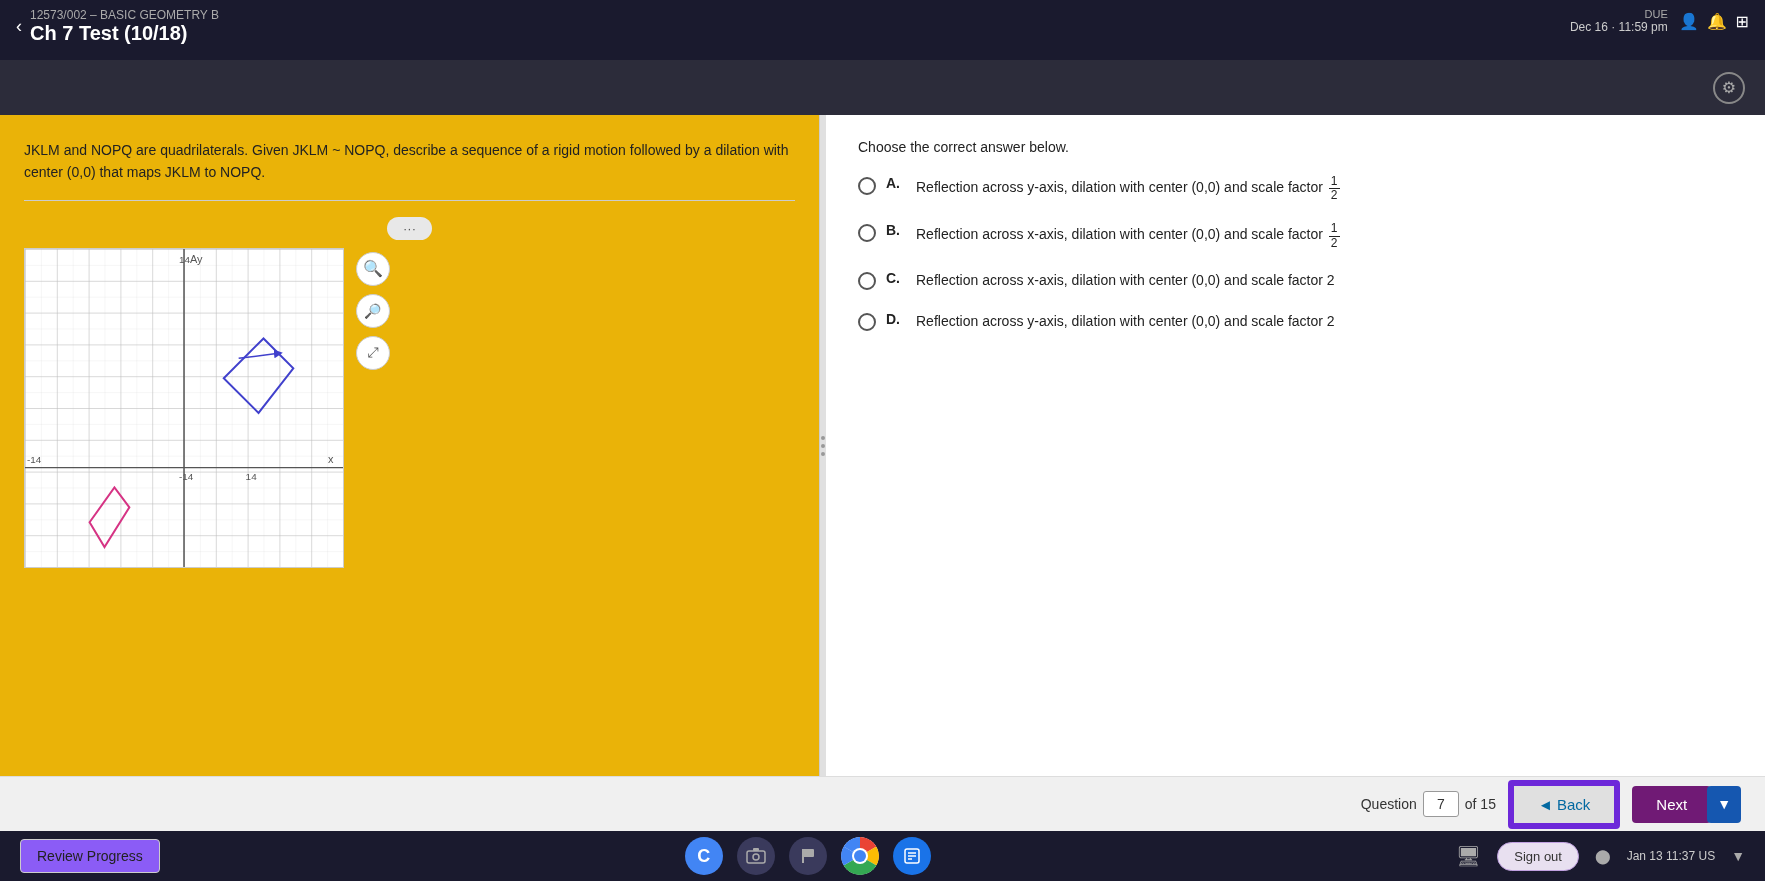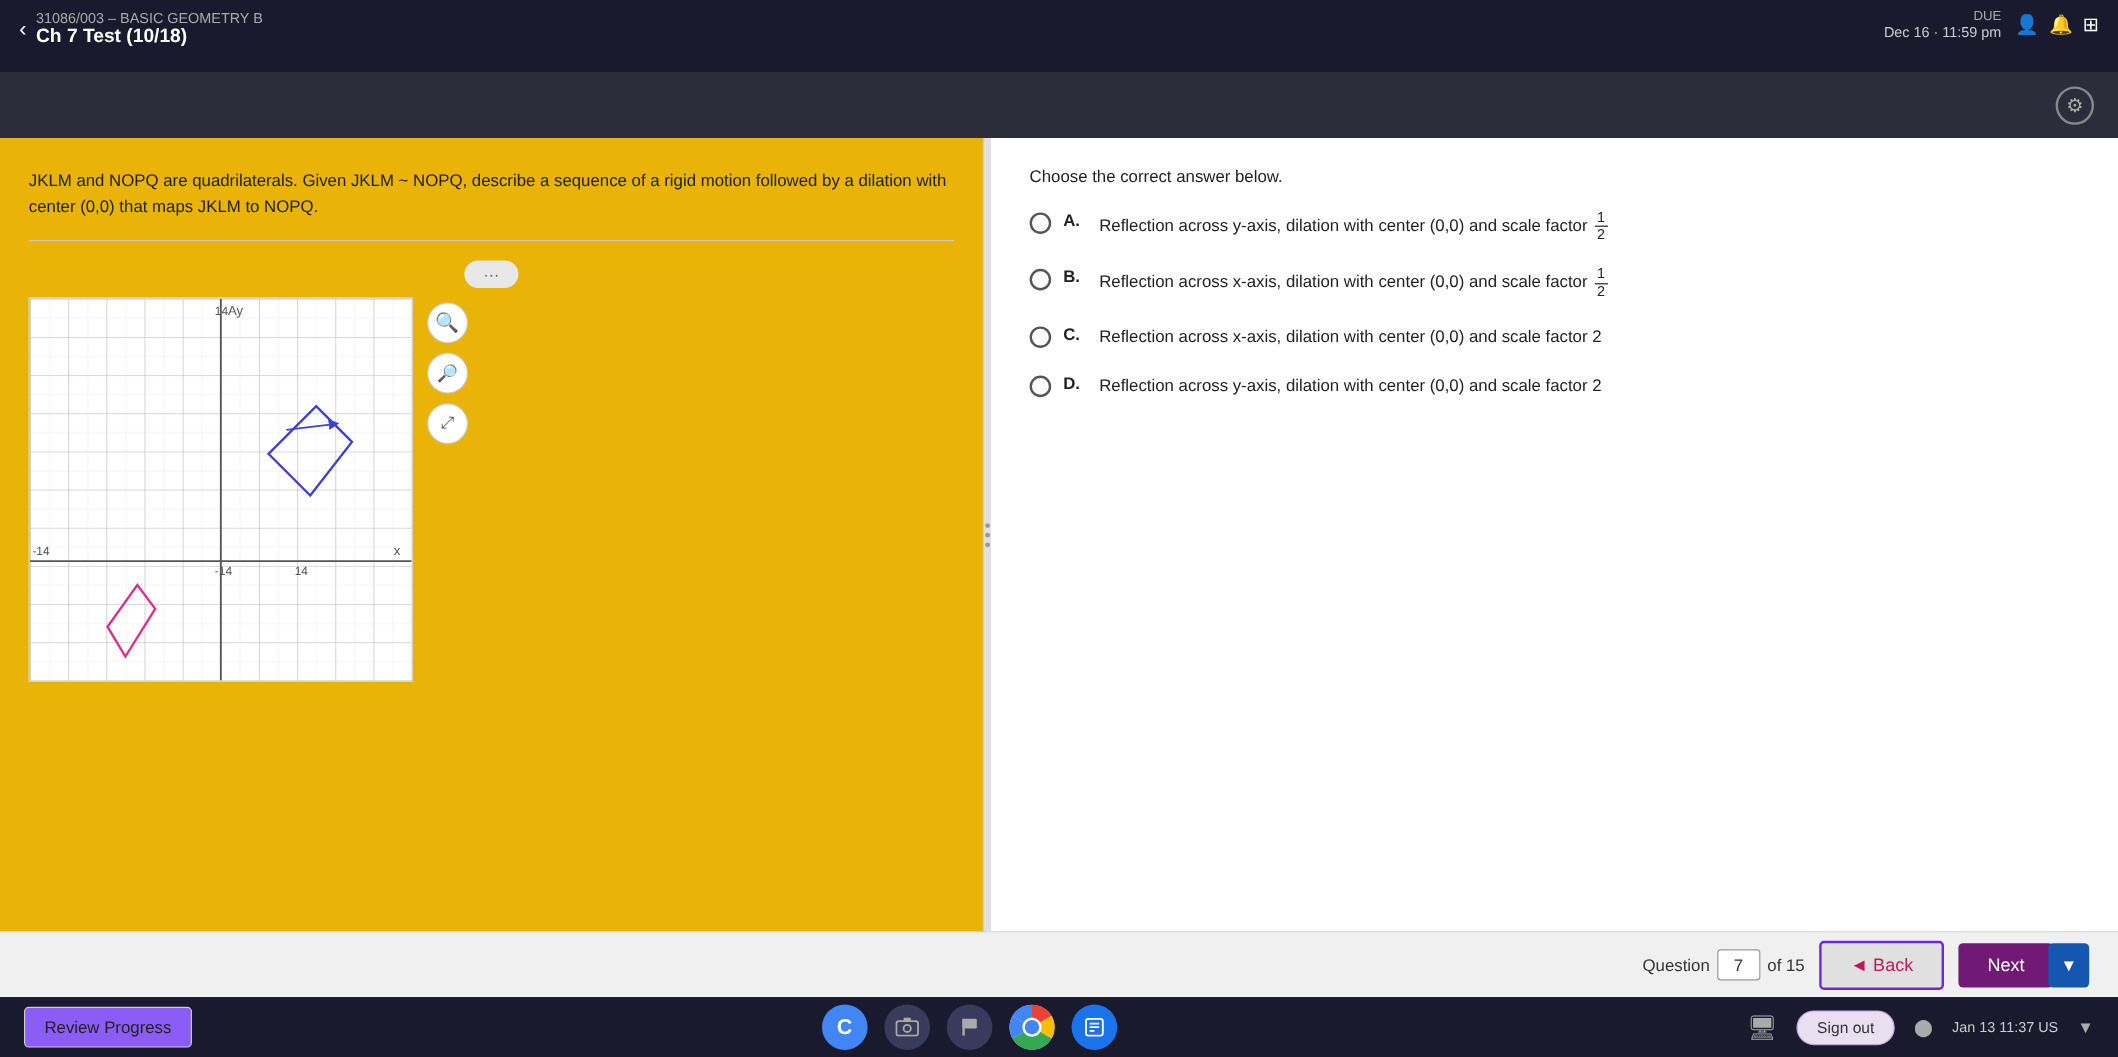--- a/index.html
+++ b/index.html
@@ -34,21 +34,21 @@
     .header-title-block {
       display: flex;
       flex-direction: column;
     }
     .header-course {
       color: #aaa;
       font-size: 12px;
     }
     .header-test {
       color: #fff;
-      font-size: 16px;
+      font-size: 20px;
       font-weight: bold;
     }
     .header-right {
       text-align: right;
       color: #ccc;
       font-size: 12px;
       display: flex;
       align-items: center;
       gap: 12px;
     }
@@ -268,22 +268,22 @@
     .nav-btn {
       padding: 10px 24px;
       font-size: 15px;
       border-radius: 4px;
       border: none;
       cursor: pointer;
       font-weight: 500;
     }
     .back-btn {
       background: #e0e0e0;
-      color: #be185d;
-      border: 2px solid #6d28d9;
+      color: #0369a1;
+      border: 6px solid #6d28d9;
     }
     .next-btn {
       background: #701a75;
       color: #fff;
       display: flex;
       align-items: center;
       gap: 6px;
     }
     .next-btn-dropdown {
       background: #1557b0;
@@ -387,21 +387,21 @@
       font-size: 14px;
     }
   </style>
 </head>
 <body>
 
 <div class="header">
   <div class="header-left">
     <span class="back-arrow">‹</span>
     <div class="header-title-block">
-      <span class="header-course">31086/003 – BASIC GEOMETRY B</span>
+      <span class="header-course">12573/002 – BASIC GEOMETRY B</span>
       <span class="header-test">Ch 7 Test (10/18)</span>
     </div>
   </div>
   <div class="header-right">
     <div class="header-due">
       <span style="font-size:11px;text-transform:uppercase;color:#aaa;">DUE</span>
       <span style="color:#ccc;font-size:12px;">Dec 16 · 11:59 pm</span>
     </div>
     <div class="header-icons">
       <span>👤</span>

